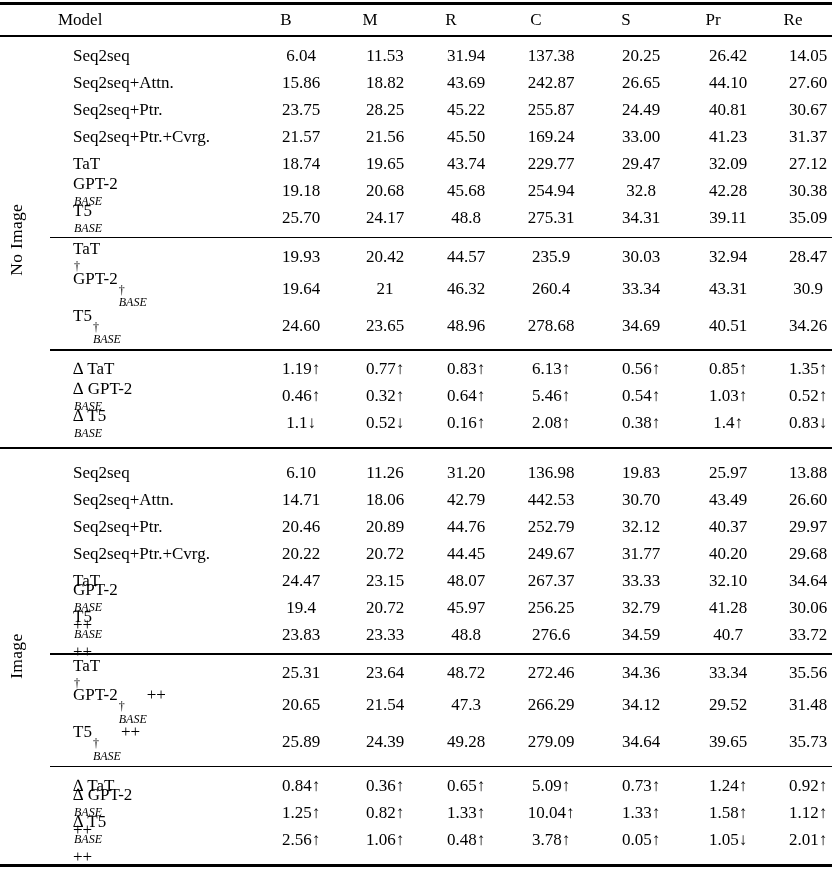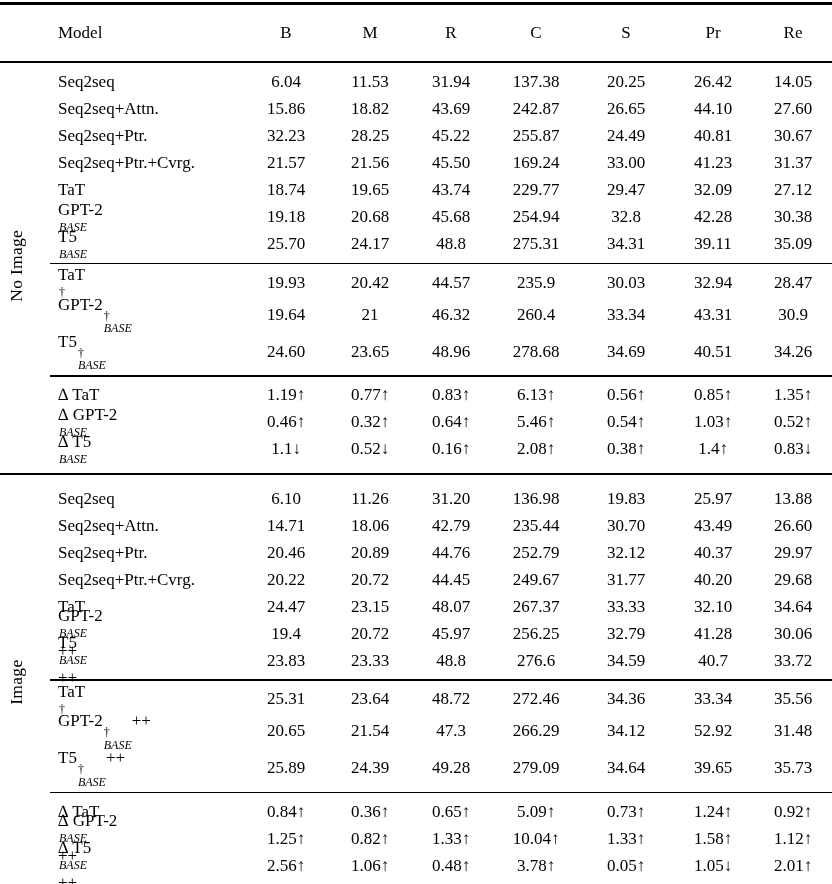--- a/index.html
+++ b/index.html
@@ -7,23 +7,23 @@
     width:832px;height:884px;box-sizing:border-box;
     font-family:"Liberation Serif","DejaVu Serif",serif;
     color:#000;font-size:17px;overflow:hidden;background:#fff;
   }
   .rule{background:#000;}
   .rule-top{height:3px;margin-top:2px;}
   .rule-header{height:1.8px;}
   .rule-group{height:1.4px;margin:5px 0 5px 50px;}
   .rule-section{height:2.8px;margin:4px 0;}
   .rule-bottom{height:2.4px;margin-top:5px;}
-  .row{display:flex;align-items:center;height:27px;}
+  .row{display:flex;align-items:center;height:27px;padding-left:15px;}
   .row.tall{height:37px;}
-  .header-row{height:56px;display:flex;align-items:center;}
+  .header-row{height:30px;display:flex;align-items:center;}
   .c{flex:none;box-sizing:border-box;}
   .c-label{width:50px;}
   .c-model{width:192px;text-align:left;padding-left:8px;white-space:nowrap;}
   .c-num{text-align:center;}
   .n0{width:88px}.n1{width:80px}.n2{width:82px}.n3{width:88px}
   .n4{width:92px}.n5{width:82px}.n6{width:78px}
   .section{position:relative;padding:6px 0;}
   .side-label{
     position:absolute;left:6px;top:0;height:100%;
     writing-mode:vertical-rl;transform:rotate(180deg);
@@ -80,21 +80,21 @@
             <div class="c c-num n1">18.82</div>
             <div class="c c-num n2">43.69</div>
             <div class="c c-num n3">242.87</div>
             <div class="c c-num n4">26.65</div>
             <div class="c c-num n5 b">44.10</div>
             <div class="c c-num n6">27.60</div>
           </div>
           <div class="row">
             <div class="c c-label"></div>
             <div class="c c-model">Seq2seq+Ptr.</div>
-            <div class="c c-num n0">32.23</div>
+            <div class="c c-num n0">23.75</div>
             <div class="c c-num n1">28.25</div>
             <div class="c c-num n2">45.22</div>
             <div class="c c-num n3">255.87</div>
             <div class="c c-num n4">24.49</div>
             <div class="c c-num n5">40.81</div>
             <div class="c c-num n6">30.67</div>
           </div>
           <div class="row">
             <div class="c c-label"></div>
             <div class="c c-model">Seq2seq+Ptr.+Cvrg.</div>
@@ -233,21 +233,21 @@
             <div class="c c-num n4">19.83</div>
             <div class="c c-num n5">25.97</div>
             <div class="c c-num n6">13.88</div>
           </div>
           <div class="row">
             <div class="c c-label"></div>
             <div class="c c-model">Seq2seq+Attn.</div>
             <div class="c c-num n0">14.71</div>
             <div class="c c-num n1">18.06</div>
             <div class="c c-num n2">42.79</div>
-            <div class="c c-num n3">235.44</div>
+            <div class="c c-num n3">442.53</div>
             <div class="c c-num n4">30.70</div>
             <div class="c c-num n5 b">43.49</div>
             <div class="c c-num n6">26.60</div>
           </div>
           <div class="row">
             <div class="c c-label"></div>
             <div class="c c-model">Seq2seq+Ptr.</div>
             <div class="c c-num n0">20.46</div>
             <div class="c c-num n1">20.89</div>
             <div class="c c-num n2">44.76</div>
@@ -318,21 +318,21 @@
             <div class="c c-label"></div>
             <div class="c c-model">GPT-2<div class="supsub">
                 <div class="ss-sup">†</div>
                 <div class="ss-sub">BASE</div>
               </div>++</div>
             <div class="c c-num n0">20.65</div>
             <div class="c c-num n1">21.54</div>
             <div class="c c-num n2">47.3</div>
             <div class="c c-num n3">266.29</div>
             <div class="c c-num n4">34.12</div>
-            <div class="c c-num n5">52.92</div>
+            <div class="c c-num n5">29.52</div>
             <div class="c c-num n6">31.48</div>
           </div>
           <div class="row tall">
             <div class="c c-label"></div>
             <div class="c c-model">T5<div class="supsub">
                 <div class="ss-sup">†</div>
                 <div class="ss-sub">BASE</div>
               </div>++</div>
             <div class="c c-num n0 b">25.89</div>
             <div class="c c-num n1 b">24.39</div>

